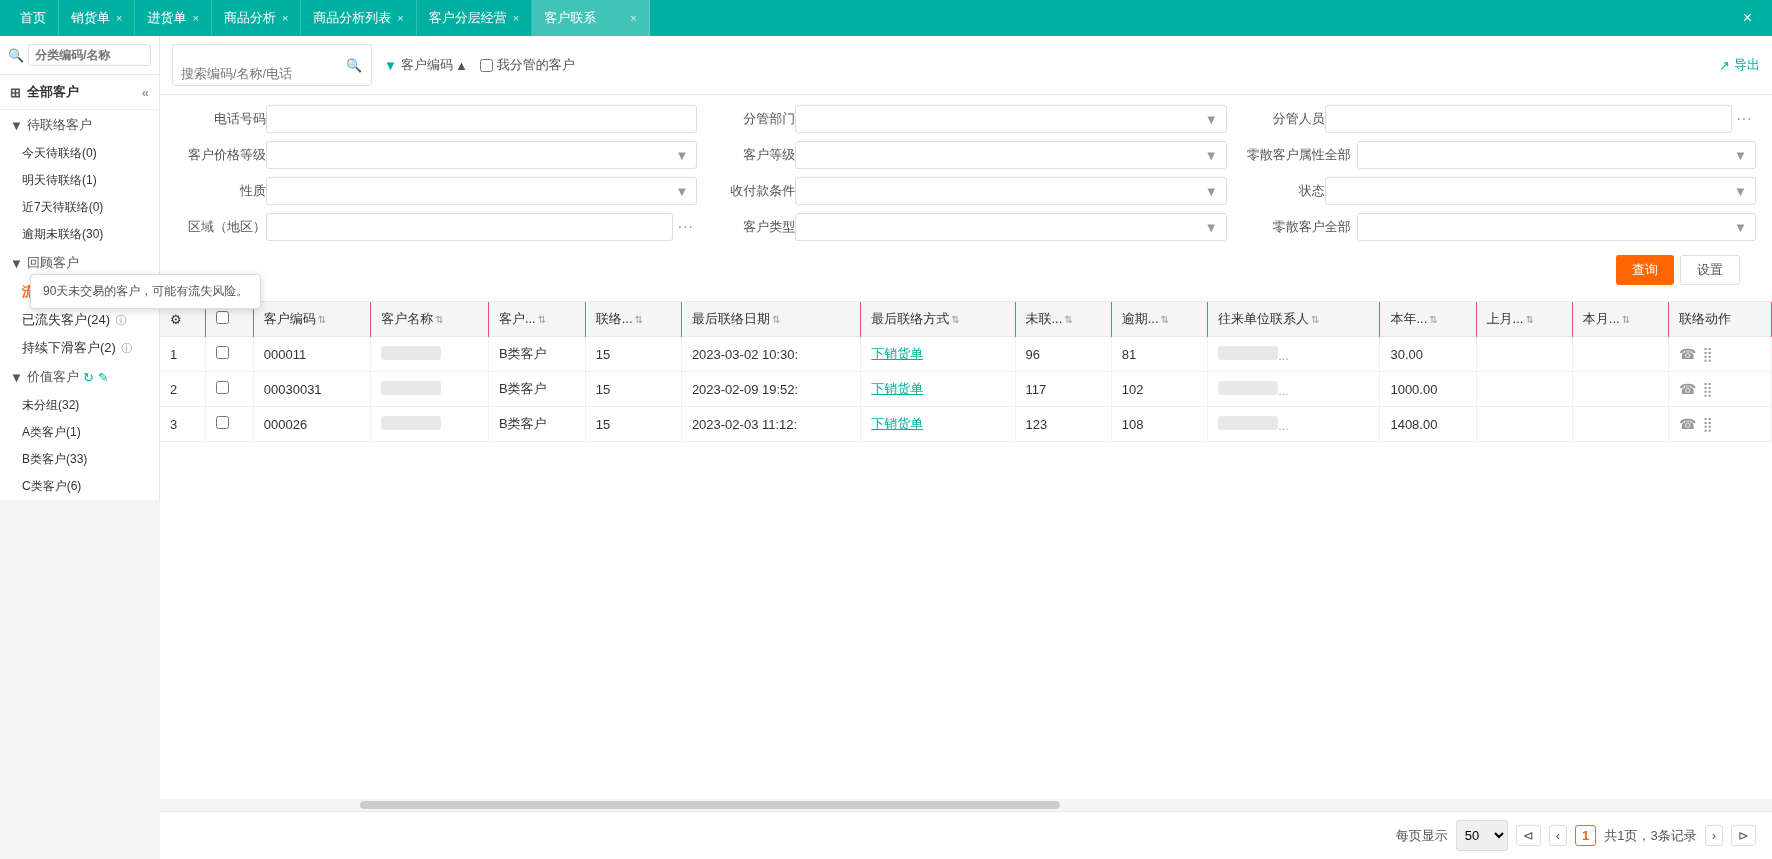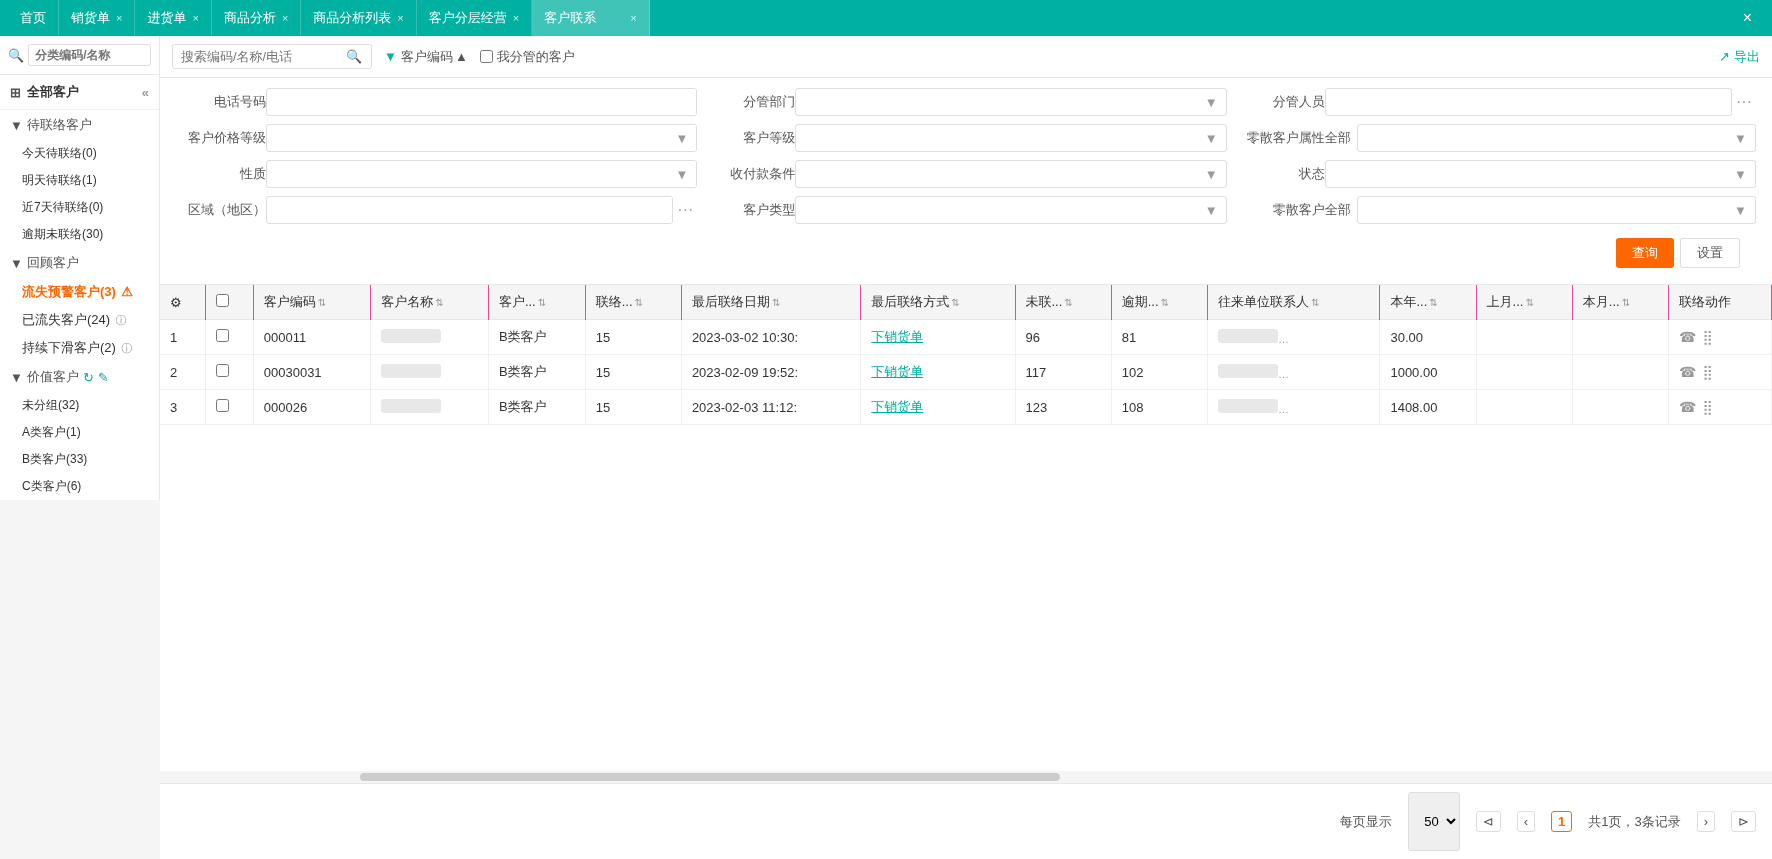--- a/index.html
+++ b/index.html
@@ -287,30 +287,29 @@
     .blurred { background: #e8e8e8; color: transparent; border-radius: 3px; display: inline-block; width: 60px; height: 14px; }
 
     
     .pagination {
       display: flex;
       align-items: center;
       justify-content: flex-end;
       padding: 8px 16px;
       background: white;
       border-top: 1px solid #e8e8e8;
-      gap: 16px;
+      gap: 8px;
       font-size: 13px;
       color: #555;
     }
     .pagination select {
       border: 1px solid #ddd;
       border-radius: 3px;
-      padding: 20px 4px;
-      font-size: 13px;
-      text-align: right;
+      padding: 6px 4px;
+      font-size: 13px;
     }
     .page-btn {
       cursor: pointer;
       color: #555;
       padding: 2px 6px;
       border: 1px solid #ddd;
       border-radius: 3px;
       background: white;
     }
     .page-current {
@@ -416,27 +415,28 @@
         <span>价值客户</span>
         <span style="margin-left:4px; cursor:pointer; color:#00b0a0;">↻</span>
         <span style="margin-left:4px; cursor:pointer; color:#00b0a0;">✎</span>
       </div>
       <div class="sidebar-item">未分组(32)</div>
       <div class="sidebar-item">A类客户(1)</div>
       <div class="sidebar-item">B类客户(33)</div>
       <div class="sidebar-item">C类客户(6)</div>
     </div>
 
+    <div class="tooltip-box">90天未交易的客户，可能有流失风险。</div>
   </div>
 
   <div class="content-area">
 
     <div class="search-bar">
       <div class="search-input-wrap">
-        <input type="text" style="font-size: 13px; color: #000000;" placeholder="搜索编码/名称/电话">
+        <input type="text" style="font-size: 13px; color: #000000; margin-top: 17px;" placeholder="搜索编码/名称/电话">
         <span class="search-icon-btn">🔍</span>
       </div>
       <div class="filter-btn">
         <span class="icon">▼</span>
         <span>客户编码</span>
         <span style="margin-left:2px;">▲</span>
       </div>
       <div class="my-customers">
         <input type="checkbox" style="">
         <span>我分管的客户</span>

